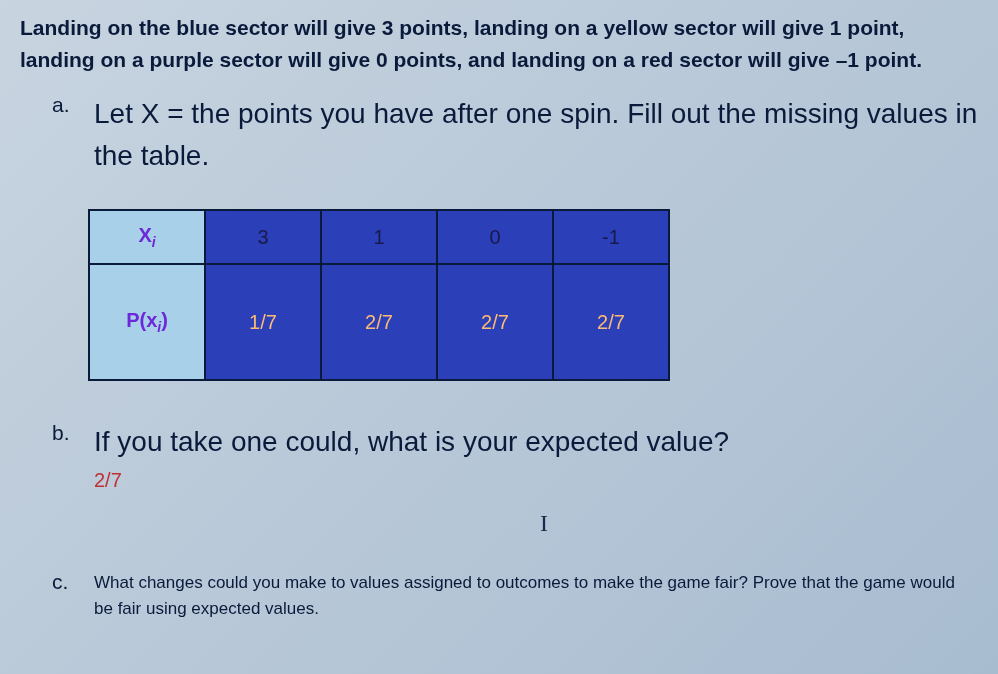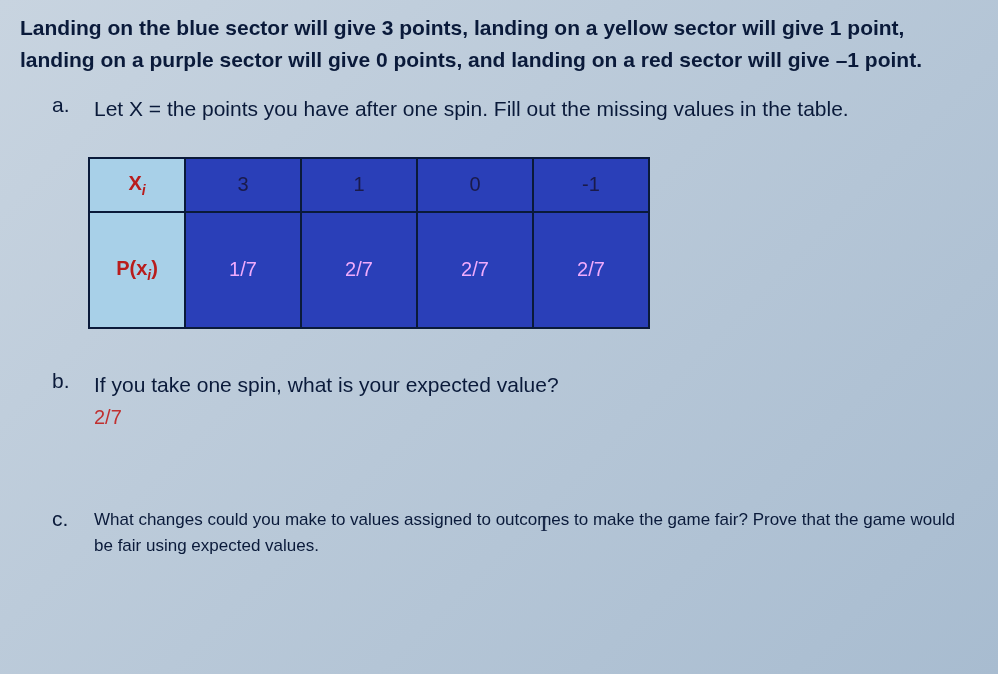--- a/index.html
+++ b/index.html
@@ -27,53 +27,53 @@
       display: flex;
       align-items: flex-start;
       gap: 18px;
       margin-left: 32px;
     }
     .q-label {
       font-size: 21px;
       min-width: 24px;
     }
     .q-text {
-      font-size: 21px;
+      font-size: 28px;
       line-height: 1.5;
     }
     .table-wrap {
       margin-left: 68px;
       margin-top: 32px;
       margin-bottom: 40px;
     }
     table {
       border-collapse: collapse;
     }
     td {
       border: 2px solid #0a1a3a;
       text-align: center;
       font-size: 20px;
       vertical-align: middle;
     }
     .hdr-cell {
       background: #a8d0e8;
-      width: 96px;
+      width: 116px;
       font-weight: bold;
-      color: #b91c1c;
+      color: #6d28d9;
       margin-left: 32px;
     }
     .data-cell {
       background: #2a3fb8;
       width: 116px;
       color: #1a1a4a;
     }
     .row1 td { height: 54px; }
     .row2 td { height: 116px; }
     .data-cell.ans {
-      color: #f0abfc;
+      color: #fdba74;
     }
     .sub {
       font-size: 14px;
       vertical-align: sub;
       font-style: italic;
     }
     .answer-text {
       color: #c03030;
       font-size: 20px;
       margin-top: 6px;
@@ -145,21 +145,21 @@
       <td class="data-cell ans">2/7</td>
     </tr>
   </tbody>
     </table>
 </div>
 
 <div class="qb">
   <div class="qb-row">
     <div class="q-label">b.</div>
     <div class="qb-body">
-      <div class="q-text">If you take one spin, what is your expected value?</div>
+      <div class="q-text">If you take one could, what is your expected value?</div>
       <div class="answer-text">2/7</div>
     </div>
   </div>
 </div>
 
 <div class="cursor">I</div>
 
 <div class="qc">
   <div class="qc-row">
     <div class="q-label">c.</div>

